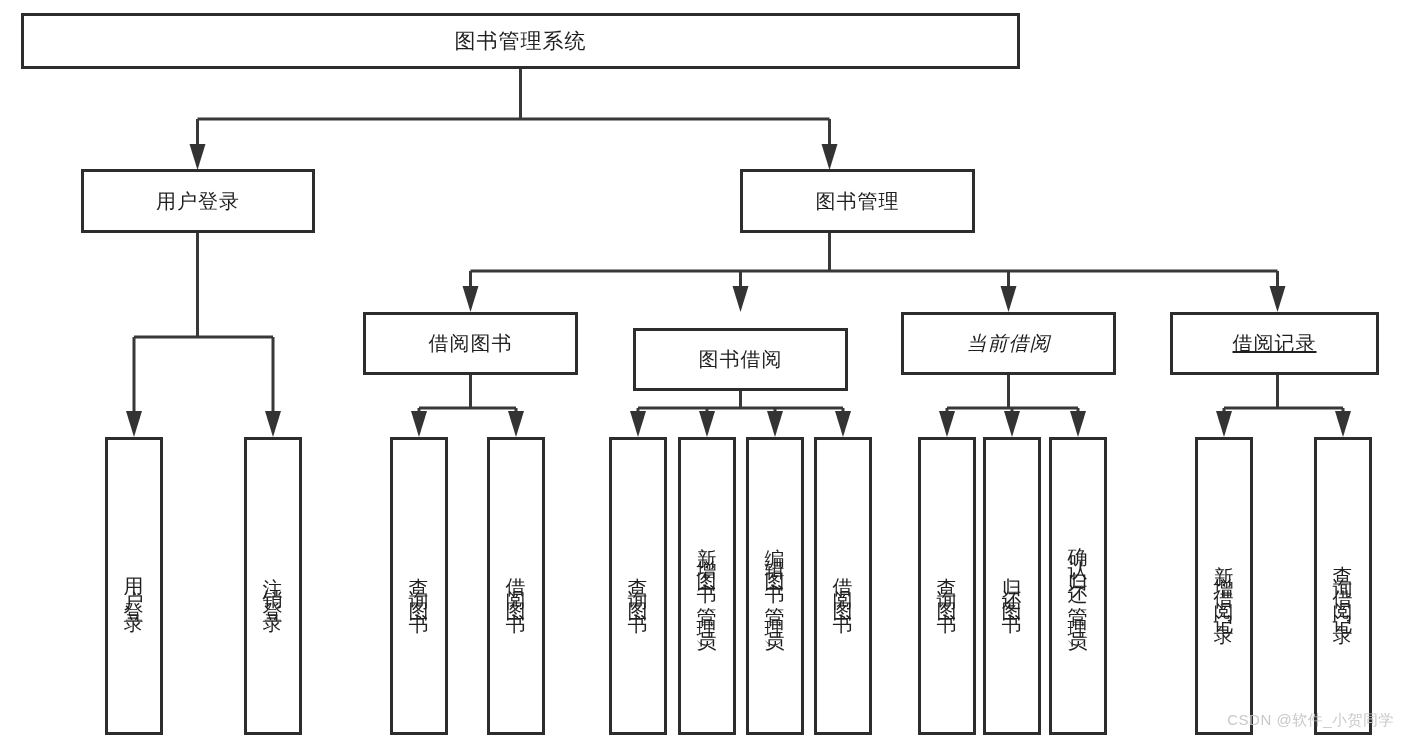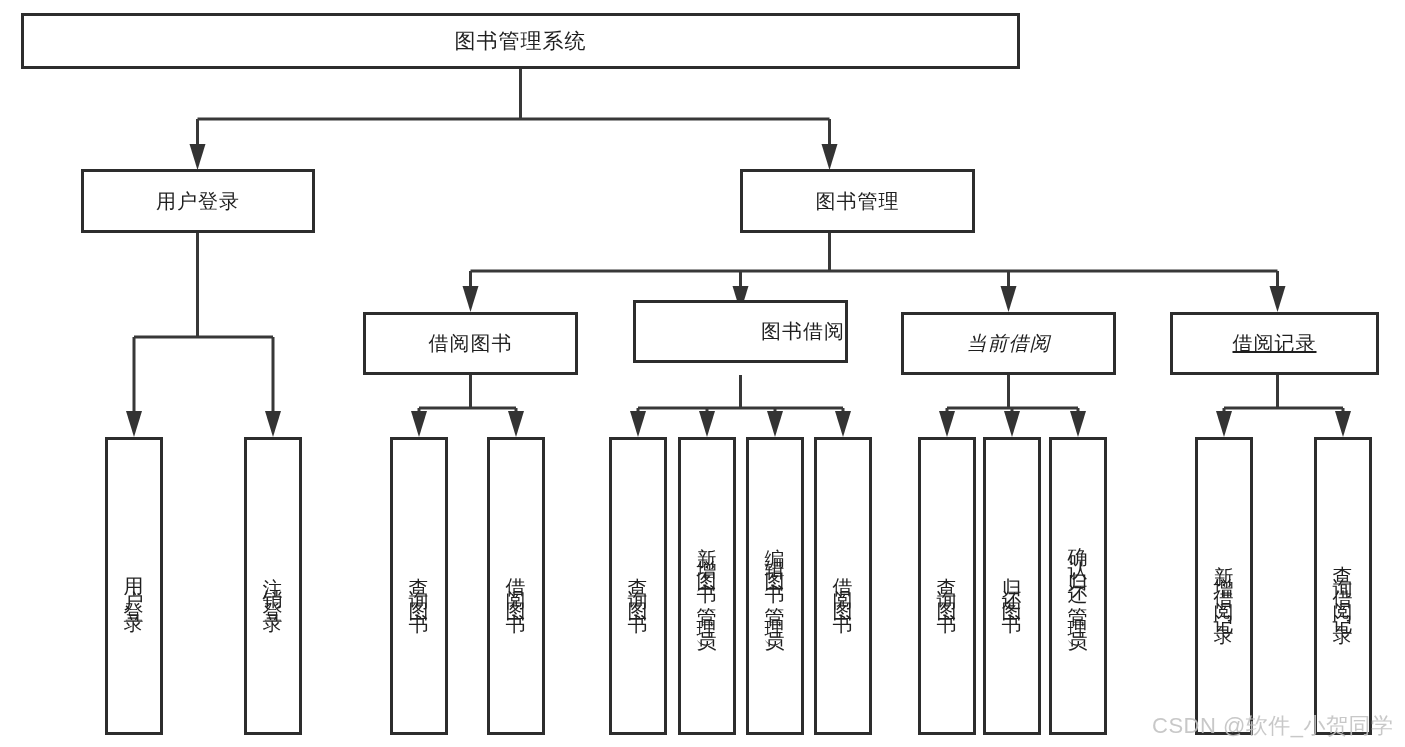--- a/index.html
+++ b/index.html
@@ -16,22 +16,22 @@
   }
   .hlbl{font-size:20px;letter-spacing:1px;white-space:nowrap;}
   .root .hlbl{font-size:21px;}
   .vlbl{
     writing-mode:vertical-rl;text-orientation:mixed;
     font-size:20px;letter-spacing:12px;line-height:1;
     white-space:nowrap;
   }
   .watermark{
     position:absolute;z-index:5;left:1152px;top:711px;width:242px;
-    font-size:22px;letter-spacing:0.5px;color:#c3c3c3;opacity:0.9;
-    text-align:left;white-space:nowrap;
+    font-size:15px;letter-spacing:0.5px;color:#c3c3c3;opacity:0.9;
+    text-align:right;white-space:nowrap;
   }
 </style>
 </head>
 <body>
 
 <div class="stage">
 
   <svg class="wires" width="1405" height="747" viewBox="0 0 1405 747">
     <g stroke="#383838" stroke-width="3" fill="none">
 
@@ -79,21 +79,21 @@
   <div class="box" style="left:81px;top:169px;width:234px;height:64px;">
     <span class="hlbl">用户登录</span>
   </div>
   <div class="box" style="left:712px;top:169px;width:235px;height:64px;margin-left:28px;">
     <span class="hlbl">图书管理</span>
   </div>
 
   <div class="box" style="left:363px;top:312px;width:215px;height:63px;">
     <span class="hlbl">借阅图书</span>
   </div>
-  <div class="box" style="left:633px;top:300px;width:215px;height:63px;justify-content:flex-end;">
+  <div class="box" style="left:633px;top:328px;width:215px;height:63px;">
     <span class="hlbl">图书借阅</span>
   </div>
   <div class="box" style="left:901px;top:312px;width:215px;height:63px;font-style:italic;">
     <span class="hlbl">当前借阅</span>
   </div>
   <div class="box" style="left:1170px;top:312px;width:209px;height:63px;text-decoration:underline;">
     <span class="hlbl">借阅记录</span>
   </div>
 
   <div class="box" style="left:105px;top:437px;width:58px;height:298px;">

